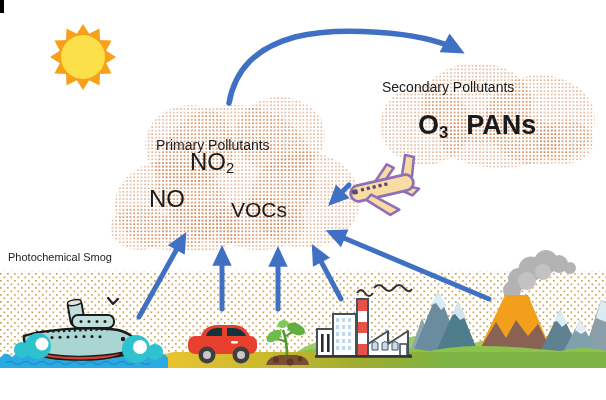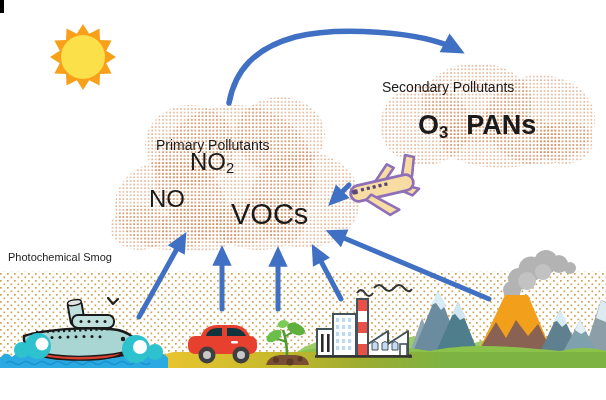--- a/index.html
+++ b/index.html
@@ -243,19 +243,19 @@
   </svg>
 
   <div class="label smog-title" style="left:8px;top:252px;">Photochemical Smog</div>
 
   <div class="label cloud-title" style="left:156px;top:118px;margin-top:20px;">Primary Pollutants</div>
 
   <div class="label chem" style="left:190px;top:149px;"><span>NO</span><sub>2</sub></div>
 
   <div class="label chem" style="left:149px;top:186px;">NO</div>
 
-  <div class="label chem" style="left:231px;top:199px;font-size:29px;">VOCs</div>
+  <div class="label chem" style="left:231px;top:199px;font-size:21px;">VOCs</div>
 
   <div class="label cloud-title" style="left:375px;top:80px;margin-left:7px;">Secondary Pollutants</div>
 
   <div class="label chem" style="left:418px;top:111px;font-size:27px;font-weight:bold;"><span><span>O</span><sub>3</sub></span><span class="gap"></span><span>PANs</span></div>
 
 </div>
 
 </body></html>

